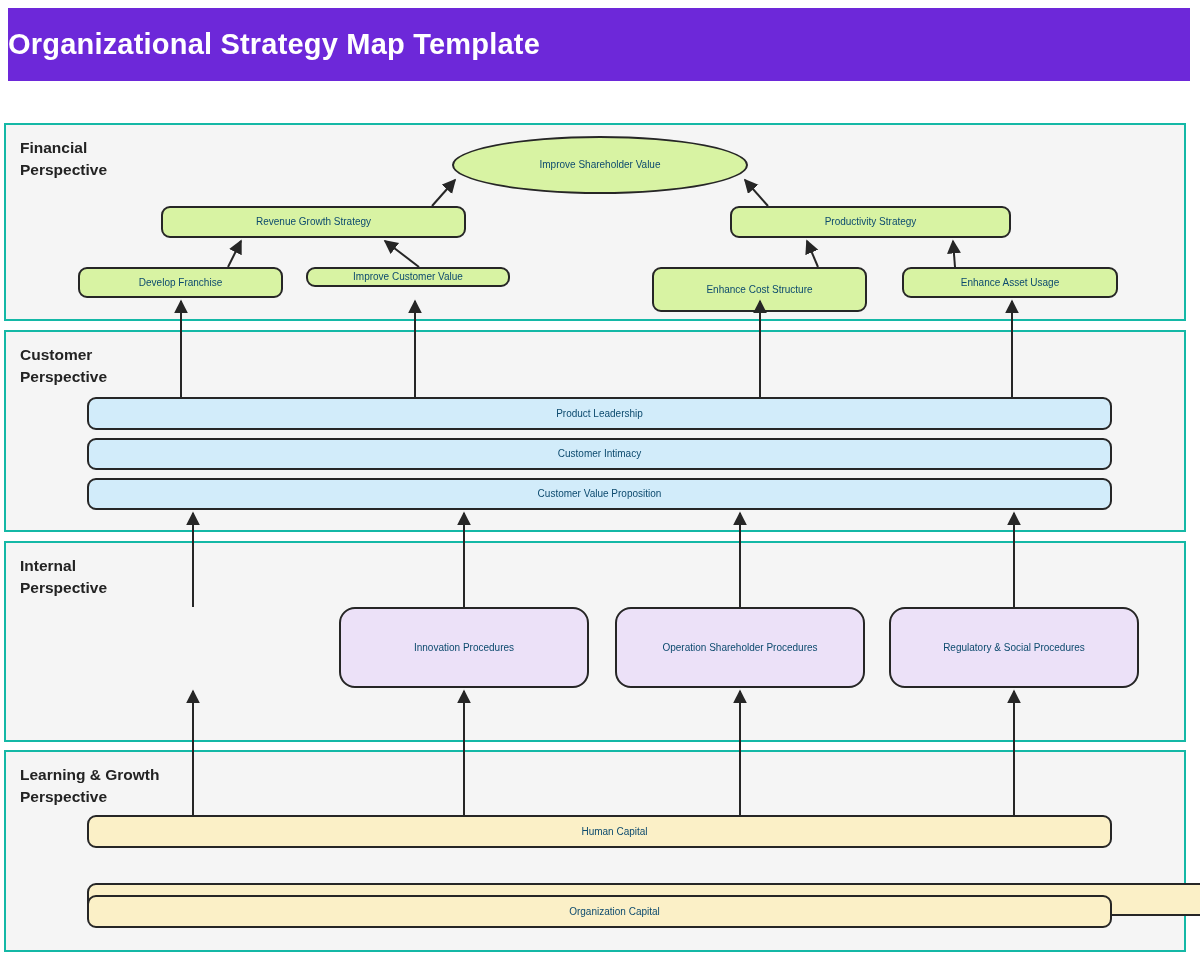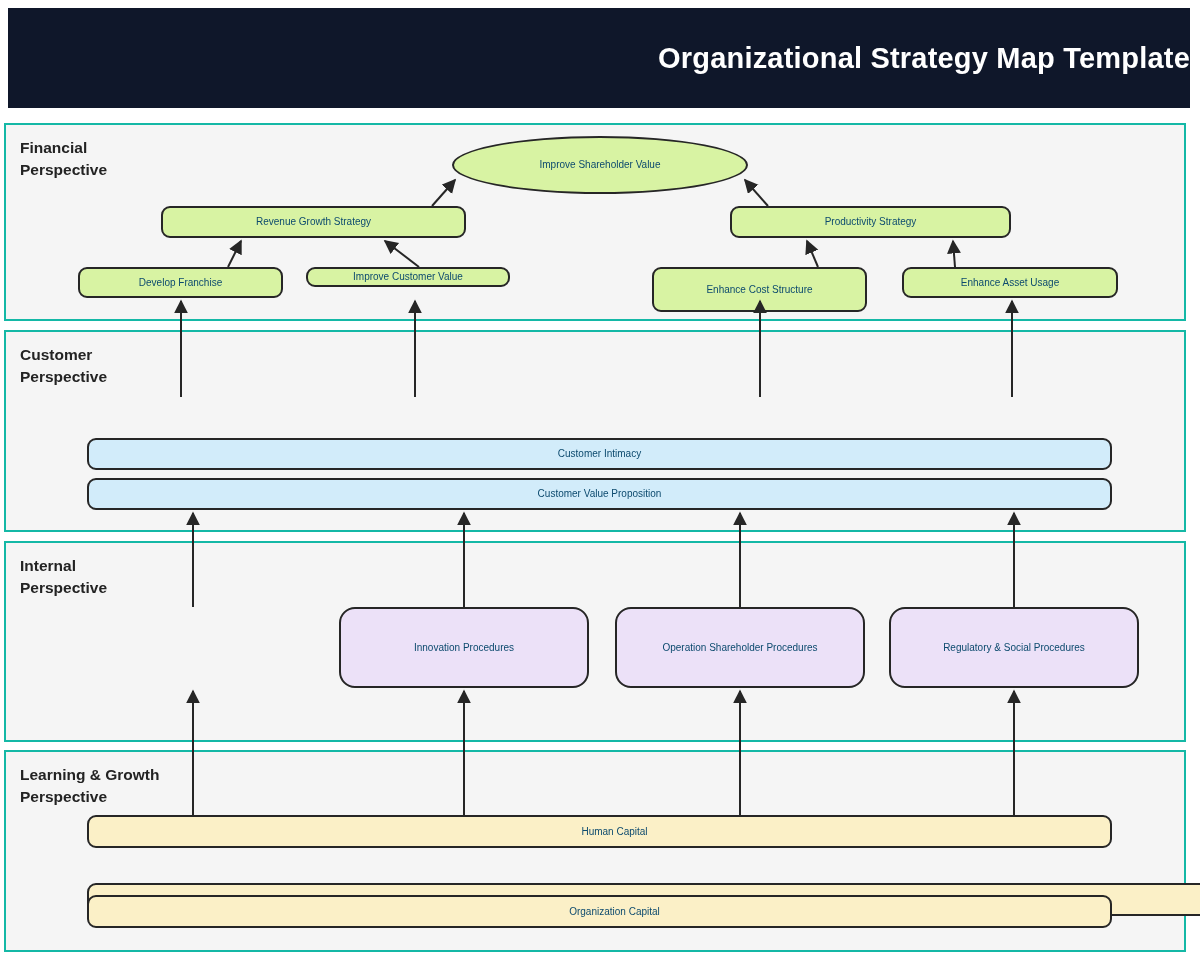--- a/index.html
+++ b/index.html
@@ -2,22 +2,22 @@
 <html><head>
 <meta charset="utf-8">
 <style>
   html,body{margin:0;padding:0;background:#ffffff;}
   .page{
     position:relative;width:1200px;height:960px;background:#ffffff;
     font-family:"Liberation Sans",sans-serif;color:#1f1f1f;overflow:hidden;
   }
   
   .banner{
-    position:absolute;left:8px;top:8px;width:1182px;height:100px;
-    background:#0f172a;display:flex;align-items:center;justify-content:flex-end;
+    position:absolute;left:8px;top:8px;width:1182px;height:73px;
+    background:#6d28d9;display:flex;align-items:center;justify-content:flex-start;
   }
   .banner h1{
     margin:0;font-size:29px;font-weight:bold;color:#ffffff;letter-spacing:.2px;
   }
   
   .band{
     position:absolute;left:4px;width:1182px;background:#F5F5F5;
     border:2px solid #14b8a6;box-sizing:border-box;
   }
   .band-financial{top:123px;height:198px;}
@@ -97,20 +97,21 @@
   </section>
 
   <div class="node ellipse n-isv">Improve Shareholder Value</div>
   <div class="node green n-rgs">Revenue Growth Strategy</div>
   <div class="node green n-ps">Productivity Strategy</div>
   <div class="node green n-df">Develop Franchise</div>
   <div class="node green n-icv">Improve Customer Value</div>
   <div class="node green n-ecs">Enhance Cost Structure</div>
   <div class="node green n-eau">Enhance Asset Usage</div>
 
+  <div class="node blue n-pl">Product Leadership</div>
   <div class="node blue n-ci">Customer Intimacy</div>
   <div class="node blue n-cvp">Customer Value Proposition</div>
 
   <div class="node purple n-ip">Innovation Procedures</div>
   <div class="node purple n-omp">Operation Shareholder Procedures</div>
   <div class="node purple n-rsp">Regulatory &amp; Social Procedures</div>
 
   <div class="node yellow n-hc">Human Capital</div>
   <div class="node yellow n-ic">Information Capital</div>
   <div class="node yellow n-oc">Organization Capital</div>

